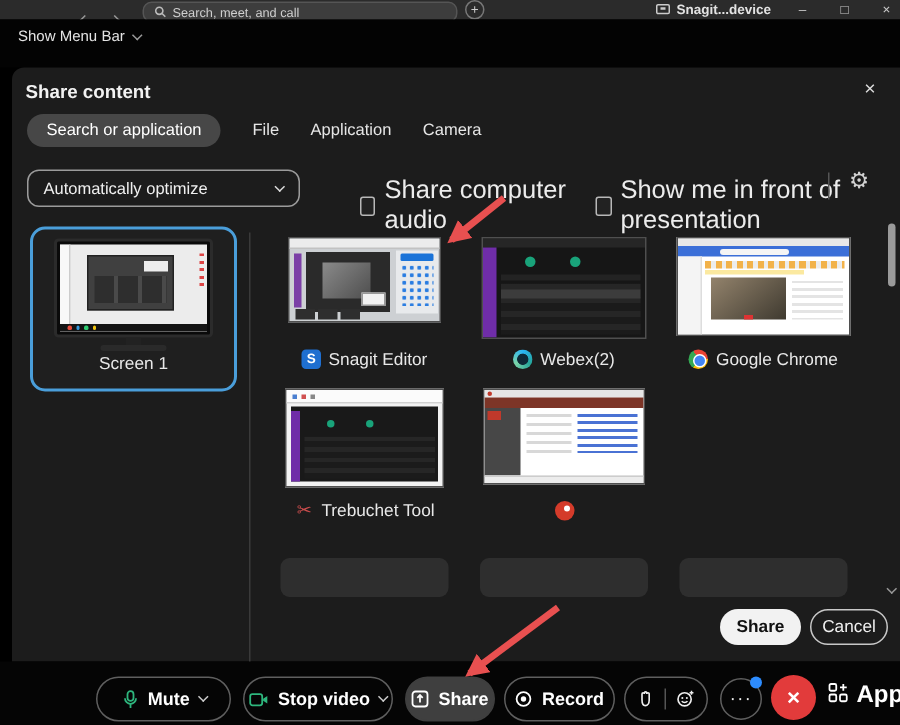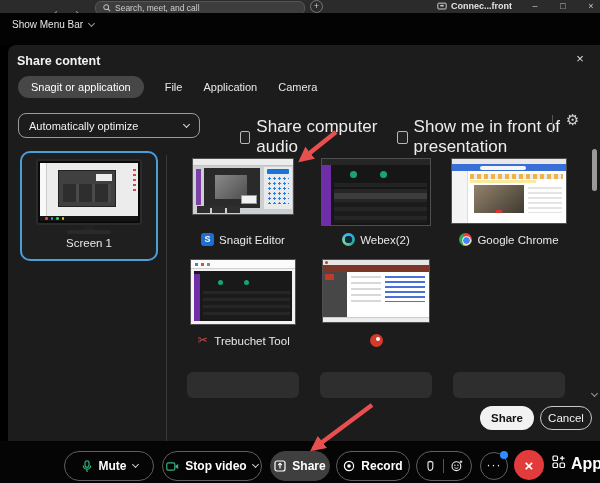--- a/index.html
+++ b/index.html
@@ -179,40 +179,40 @@
           <line x1="6.3" y1="6.3" x2="9" y2="9" stroke="#bbb" stroke-width="1.3"></line>
         </svg>
       <span>Search, meet, and call</span>
     </div>
     <div class="plus-btn">+</div>
     <div class="connect">
       <svg width="10" height="9" viewBox="0 0 12 10">
           <rect x="1" y="1" width="10" height="7" rx="1" fill="none" stroke="#ccc" stroke-width="1.2"></rect>
           <rect x="4" y="3" width="4" height="2" fill="#ccc"></rect>
         </svg>
-      <span>Connec...front</span>
+      <span>Snagit...device</span>
     </div>
     <span class="winctl" style="left:528px;">–</span>
     <span class="winctl" style="left:556px;">□</span>
     <span class="winctl" style="left:584px;">×</span>
   </div>
 
   <div class="menubar">
     <div class="showmenu">
       <span>Show Menu Bar</span>
       <span class="chev chev-down" style="margin-top:-3px;"></span>
     </div>
   </div>
 
   <div class="dialog">
     <div class="dlg-title">Share content</div>
     <div class="dlg-close">×</div>
 
     <div class="tabs">
-      <span class="tab selected">Snagit or application</span>
+      <span class="tab selected">Search or application</span>
       <span class="tab">File</span>
       <span class="tab">Application</span>
       <span class="tab">Camera</span>
     </div>
 
     <div class="controls">
       <div class="dropdown">
         <span>Automatically optimize</span>
         <span class="chev chev-down" style="border-color:#ddd; margin-top:-3px;"></span>
       </div>

